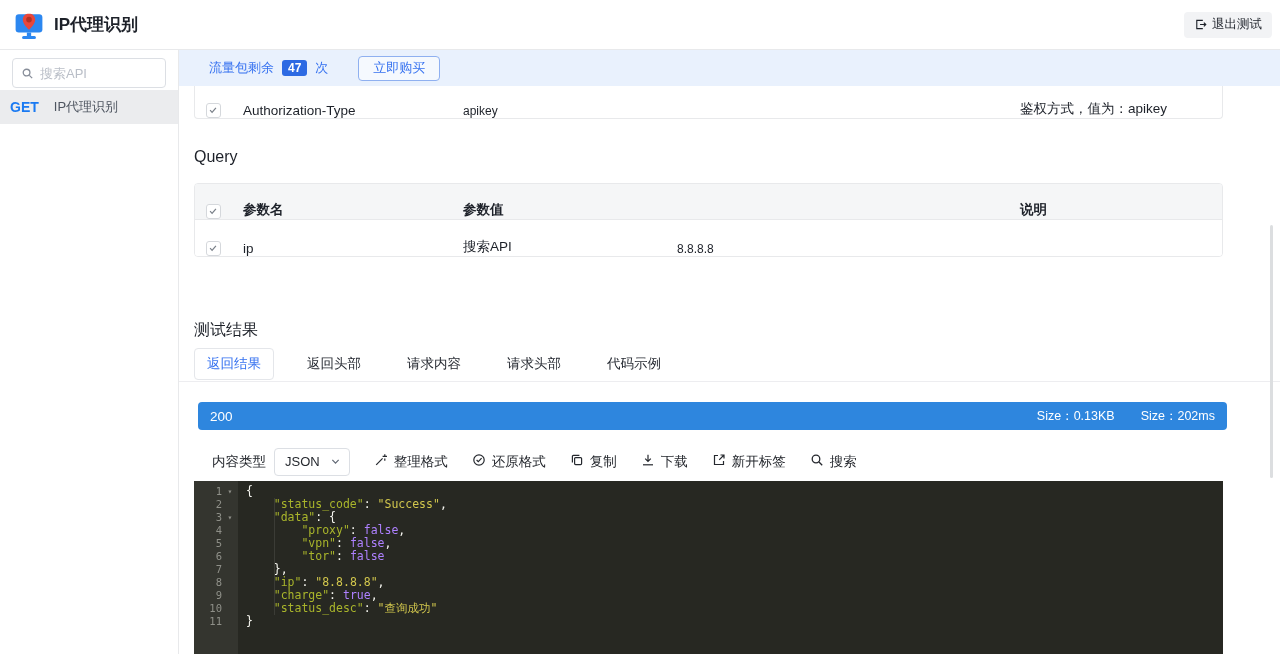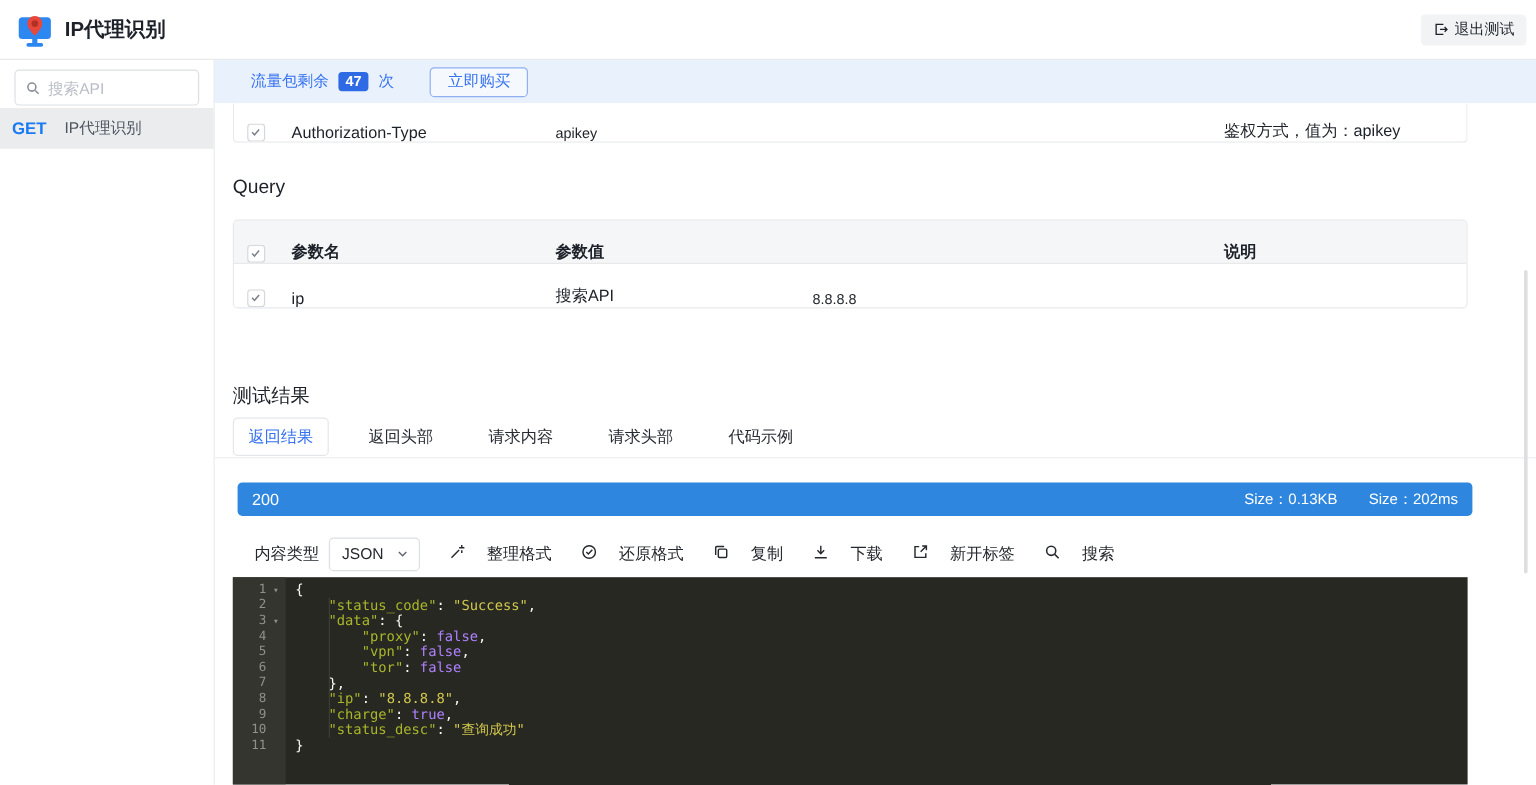--- a/index.html
+++ b/index.html
@@ -81,21 +81,21 @@
 
   
   .toolbar { position:absolute; left:15px; top:356px; width:1029px; height:39px;
              display:flex; align-items:center; padding-left:18px; gap:24px;
              font-size:13.5px; color:#25282e; background:#fff; }
   .ct-group { display:flex; align-items:center; gap:8px; }
   .select { height:28px; min-width:70px; border:1px solid #dcdfe4; border-radius:4px;
             display:flex; align-items:center; padding:0 8px 0 10px; gap:10px;
             font-size:13px; cursor:pointer; }
   .select svg { width:11px; height:11px; color:#5f6672; }
-  .tool-btn { display:flex; align-items:center; gap:18px; cursor:pointer; background:none;
+  .tool-btn { display:flex; align-items:center; gap:6px; cursor:pointer; background:none;
               border:none; font-size:13.5px; color:#25282e; font-family:inherit; }
   .tool-btn svg { width:14px; height:14px; }
 
   
   .editor { position:absolute; left:15px; top:395px; width:1029px; height:173px;
             background:#272822; font-family:"DejaVu Sans Mono", monospace;
             font-size:11.5px; line-height:13px; overflow:hidden; }
   .gutter-bg { position:absolute; left:0; top:0; bottom:0; width:44px; background:#34352f; }
   .indent-guide { position:absolute; left:80px; top:17px; width:1px; height:117px; background:#3b3c36; }
   .code-lines { position:relative; padding-top:4px; }

